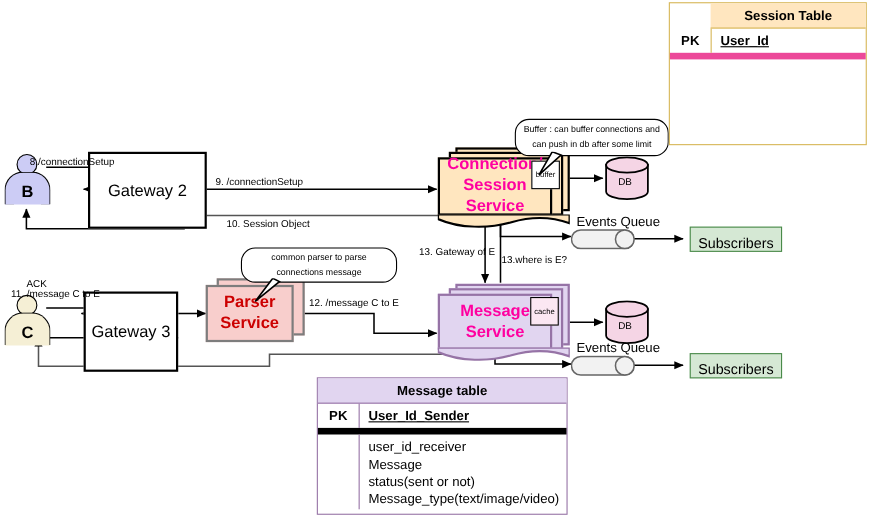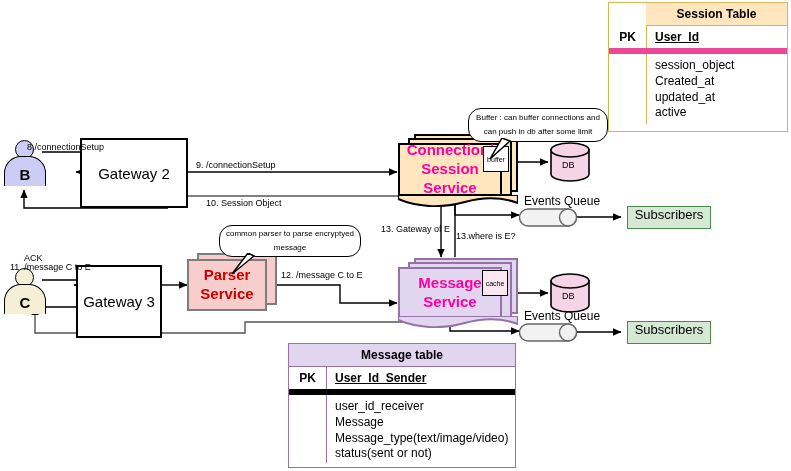--- a/index.html
+++ b/index.html
@@ -5,21 +5,21 @@
   html,body{margin:0;padding:0;background:#ffffff;}
   body{width:791px;height:471px;position:relative;overflow:hidden;
        font-family:"Liberation Sans", sans-serif;color:#000;}
   #canvas{position:absolute;left:0;top:0;width:791px;height:471px;}
   .node{position:absolute;box-sizing:border-box;}
 
   
   .gw{border:2px solid #000;background:#fff;display:flex;align-items:center;
       justify-content:center;font-size:15px;color:#000;}
   .subs{border:1.5px solid #4a8a4a;background:#d5e8d4;display:flex;
-        align-items:flex-start;justify-content:center;font-size:13px;}
+        align-items:flex-end;justify-content:center;font-size:13px;}
 
   
   .actor{position:absolute;width:42px;height:46px;}
   .actor .head{position:absolute;left:11px;top:0;width:19px;height:19px;
                border-radius:50%;border:1.5px solid #000;box-sizing:border-box;}
   .actor .body{position:absolute;left:0;top:16px;width:42px;height:30px;
                border:1.5px solid #000;border-bottom:none;box-sizing:border-box;
                border-radius:17px 17px 0 0;display:flex;align-items:center;
                justify-content:center;font-weight:bold;font-size:15px;
                padding-top:6px;}
@@ -179,21 +179,21 @@
 
 <div class="node" style="left:187px;top:253px;width:90px;height:58px;">
   <div class="parser-shadow" style="left:10px;top:0;width:80px;height:52px;"></div>
   <div class="parser-main" style="left:0;top:6px;width:80px;height:52px;">
     <span>Parser</span>
     <span>Service</span>
   </div>
 </div>
 
 <div class="note" style="left:219px;top:225px;width:142px;height:32px;">
-  <span>common parser to parse encryptyed message</span>
+  <span>common parser to parse connections message</span>
 </div>
 <svg style="position:absolute;left:230px;top:253px;width:26px;height:22px;" viewBox="0 0 26 22">
   <path d="M18,0 L2,21 L24,3 z" fill="#fff" stroke="#000" stroke-width="1.5"></path>
 </svg>
 
 <div class="svcwrap svc-msg" style="left:398px;top:258px;width:120px;height:62px;">
   <div class="svc-shadow" style="left:16px;top:0;width:104px;height:56px;"></div>
   <div class="svc-shadow" style="left:10px;top:4px;width:104px;height:56px;"></div>
   <div class="svc-main" style="top:9px;width:104px;height:51px;">
     <span>Message</span>
@@ -246,39 +246,30 @@
 <div class="lbl" style="left:281px;top:270px;">12. /message C to E</div>
 <div class="lbl" style="left:456px;top:231px;">13.where is E?</div>
 <div class="lbl" style="left:381px;top:224px;">13. Gateway of E</div>
 
 <div class="tbl tbl-session" style="left:608px;top:2px;width:180px;height:130px;">
   <div class="thd">Session Table</div>
   <div class="trow">
     <div class="tpk">PK</div>
     <div class="tkey">User_Id</div>
   </div>
-  <div class="tbody">
-    <div class="tpk" style="border-right:1px solid #d6b656;height:70px;"></div>
-    <div class="tfields">
-      <div>session_object</div>
-      <div>Created_at</div>
-      <div>updated_at</div>
-      <div>active</div>
-    </div>
-  </div>
 </div>
 
 <div class="tbl tbl-msg" style="left:288px;top:343px;width:228px;height:125px;">
   <div class="thd">Message table</div>
   <div class="trow">
     <div class="tpk">PK</div>
     <div class="tkey">User_Id_Sender</div>
   </div>
   <div class="tbody">
     <div class="tpk" style="border-right:1px solid #9673a6;height:68px;"></div>
     <div class="tfields">
       <div>user_id_receiver</div>
       <div>Message</div>
+      <div>status(sent or not)</div>
       <div>Message_type(text/image/video)</div>
-      <div>status(sent or not)</div>
     </div>
   </div>
 </div>
 
 </body></html>

